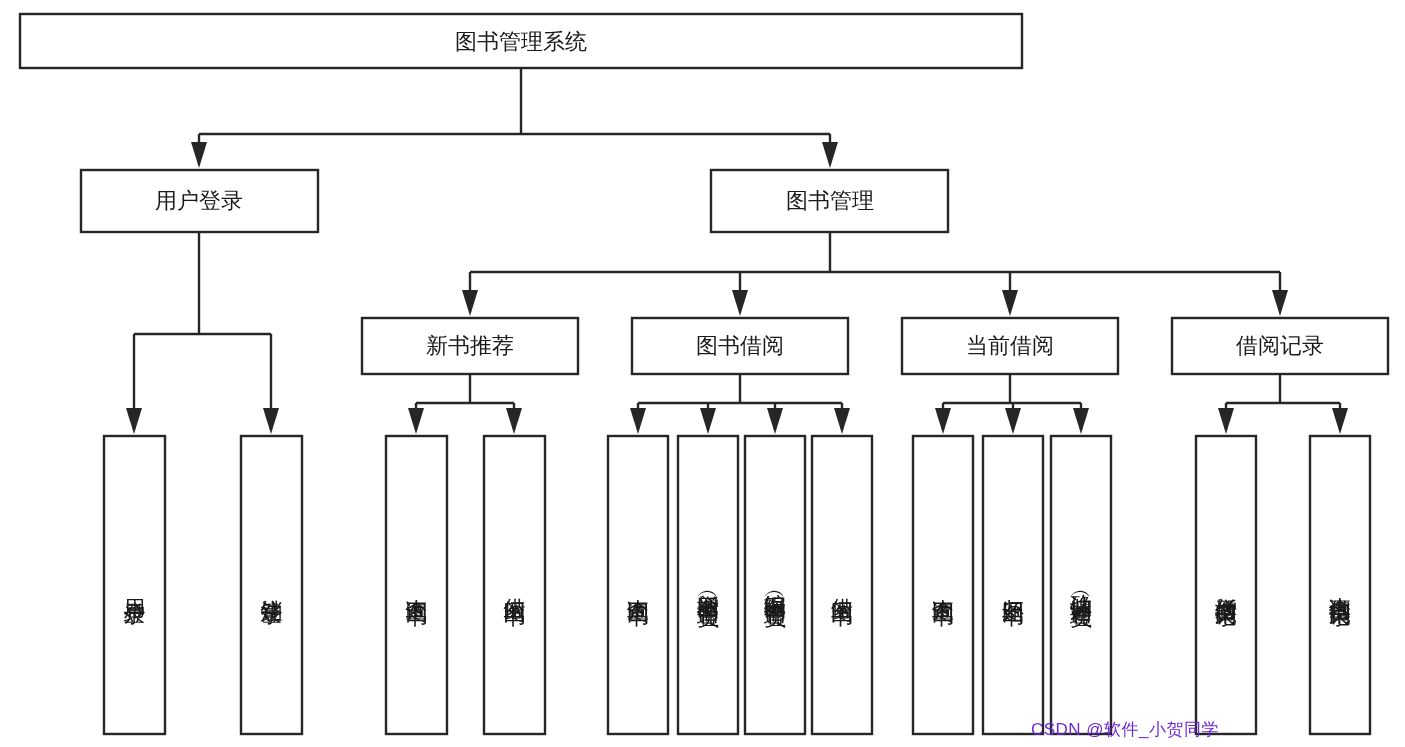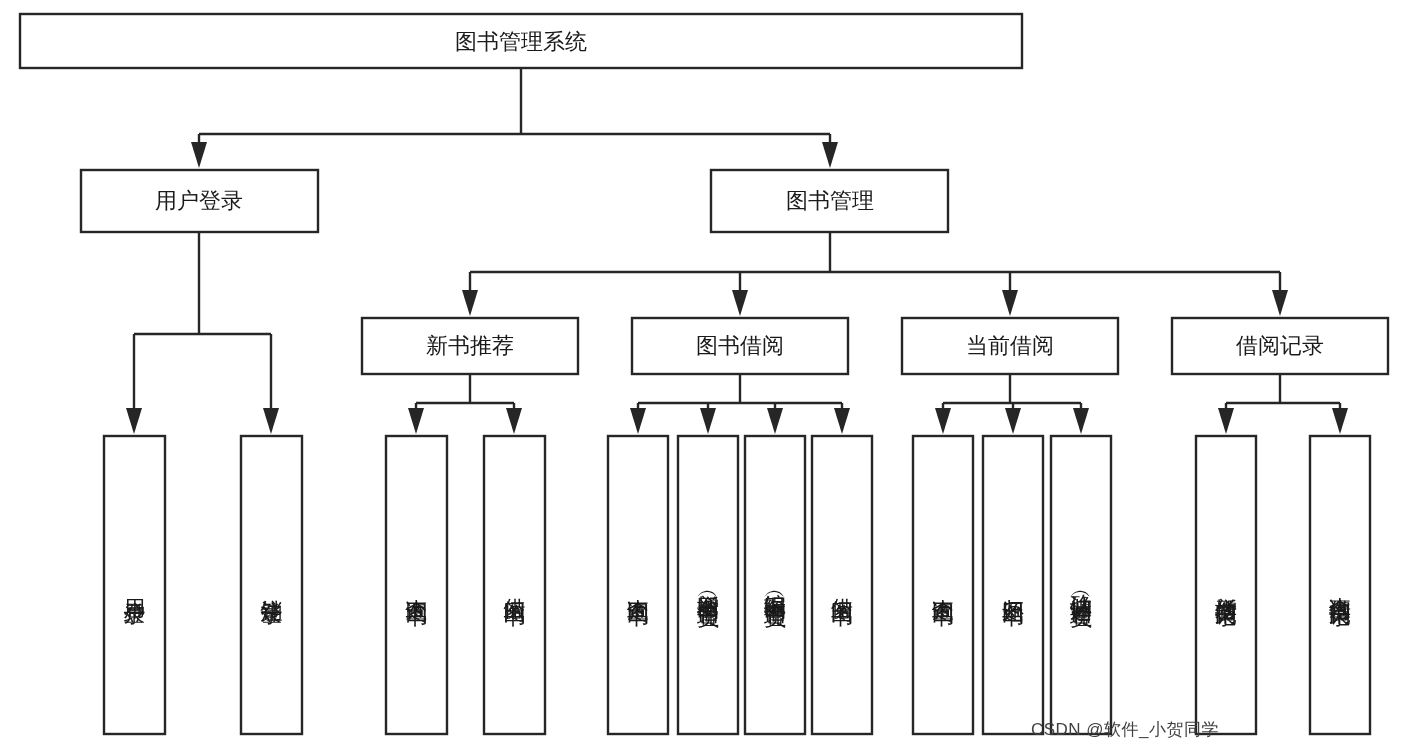--- a/index.html
+++ b/index.html
@@ -64,21 +64,21 @@
     color: #1a1a1a;
     white-space: nowrap;
     pointer-events: none;
   }
   #watermark {
     position: absolute;
     right: 12px;
     bottom: 6px;
     font-family: "Liberation Sans", "DejaVu Sans", sans-serif;
     font-size: 17px;
-    color: #404040;
+    color: #6d28d9;
     letter-spacing: 0.5px;
     user-select: none;
   }
 </style>
 </head>
 <body>
 
 <div id="diagram-root">
 
   <svg id="tree-svg" viewBox="0 0 1405 747">

